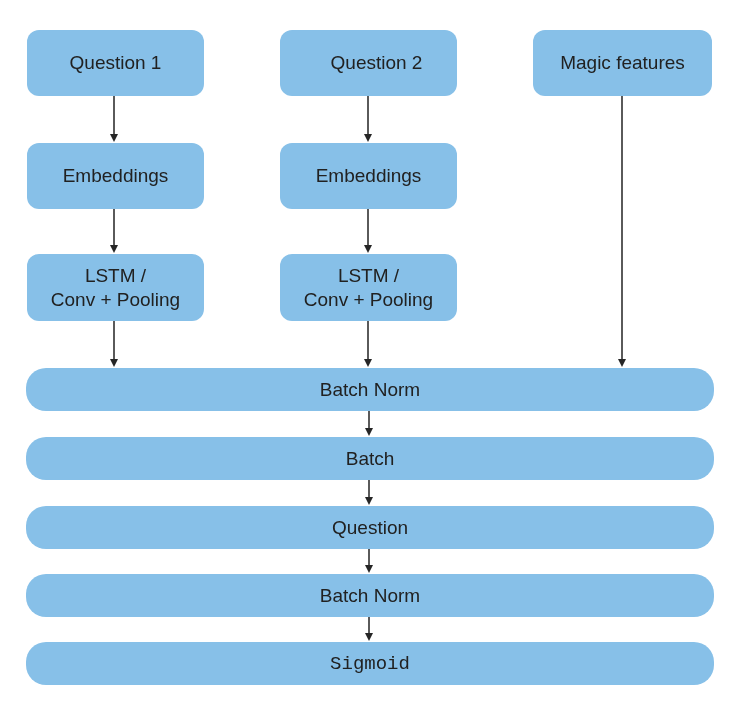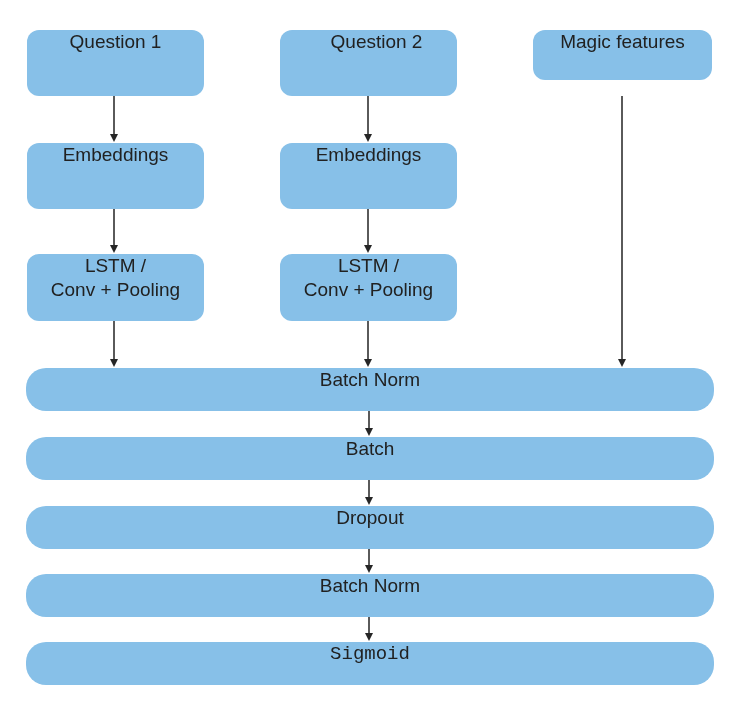--- a/index.html
+++ b/index.html
@@ -15,30 +15,31 @@
     background: #ffffff;
     overflow: hidden;
   }
   .node {
     position: absolute;
     background: #87c0e8;
     border-radius: 12px;
     display: flex;
     flex-direction: column;
     align-items: center;
+    justify-content: center;
     color: #212121;
     font-size: 19px;
     line-height: 24px;
     text-align: center;
     box-sizing: border-box;
   }
   
   .n-q1   { left: 27px;  top: 30px;  width: 177px; height: 66px; }
   .n-q2   { left: 280px; top: 30px;  width: 177px; height: 66px; padding-left: 16px; }
-  .n-mf   { left: 533px; top: 30px;  width: 179px; height: 50px; }
+  .n-mf   { left: 533px; top: 30px;  width: 179px; height: 66px; }
   .n-emb1 { left: 27px;  top: 143px; width: 177px; height: 66px; }
   .n-emb2 { left: 280px; top: 143px; width: 177px; height: 66px; }
   .n-enc1 { left: 27px;  top: 254px; width: 177px; height: 67px; }
   .n-enc2 { left: 280px; top: 254px; width: 177px; height: 67px; }
   
   .bar { left: 26px; width: 688px; height: 43px; border-radius: 20px; }
   .b-0 { top: 368px; }
   .b-1 { top: 437px; }
   .b-2 { top: 506px; }
   .b-3 { top: 574px; }
@@ -111,21 +112,21 @@
     <span>Conv + Pooling</span>
   </div>
 
   <div class="node bar b-0">
     <span>Batch Norm</span>
   </div>
   <div class="node bar b-1">
     <span>Batch</span>
   </div>
   <div class="node bar b-2">
-    <span>Dropout</span>
+    <span>Question</span>
   </div>
   <div class="node bar b-3">
     <span>Batch Norm</span>
   </div>
   <div class="node bar b-4">
     <span>Sigmoid</span>
   </div>
 
   <div class="arrow a1">
       <div class="shaft"></div>

